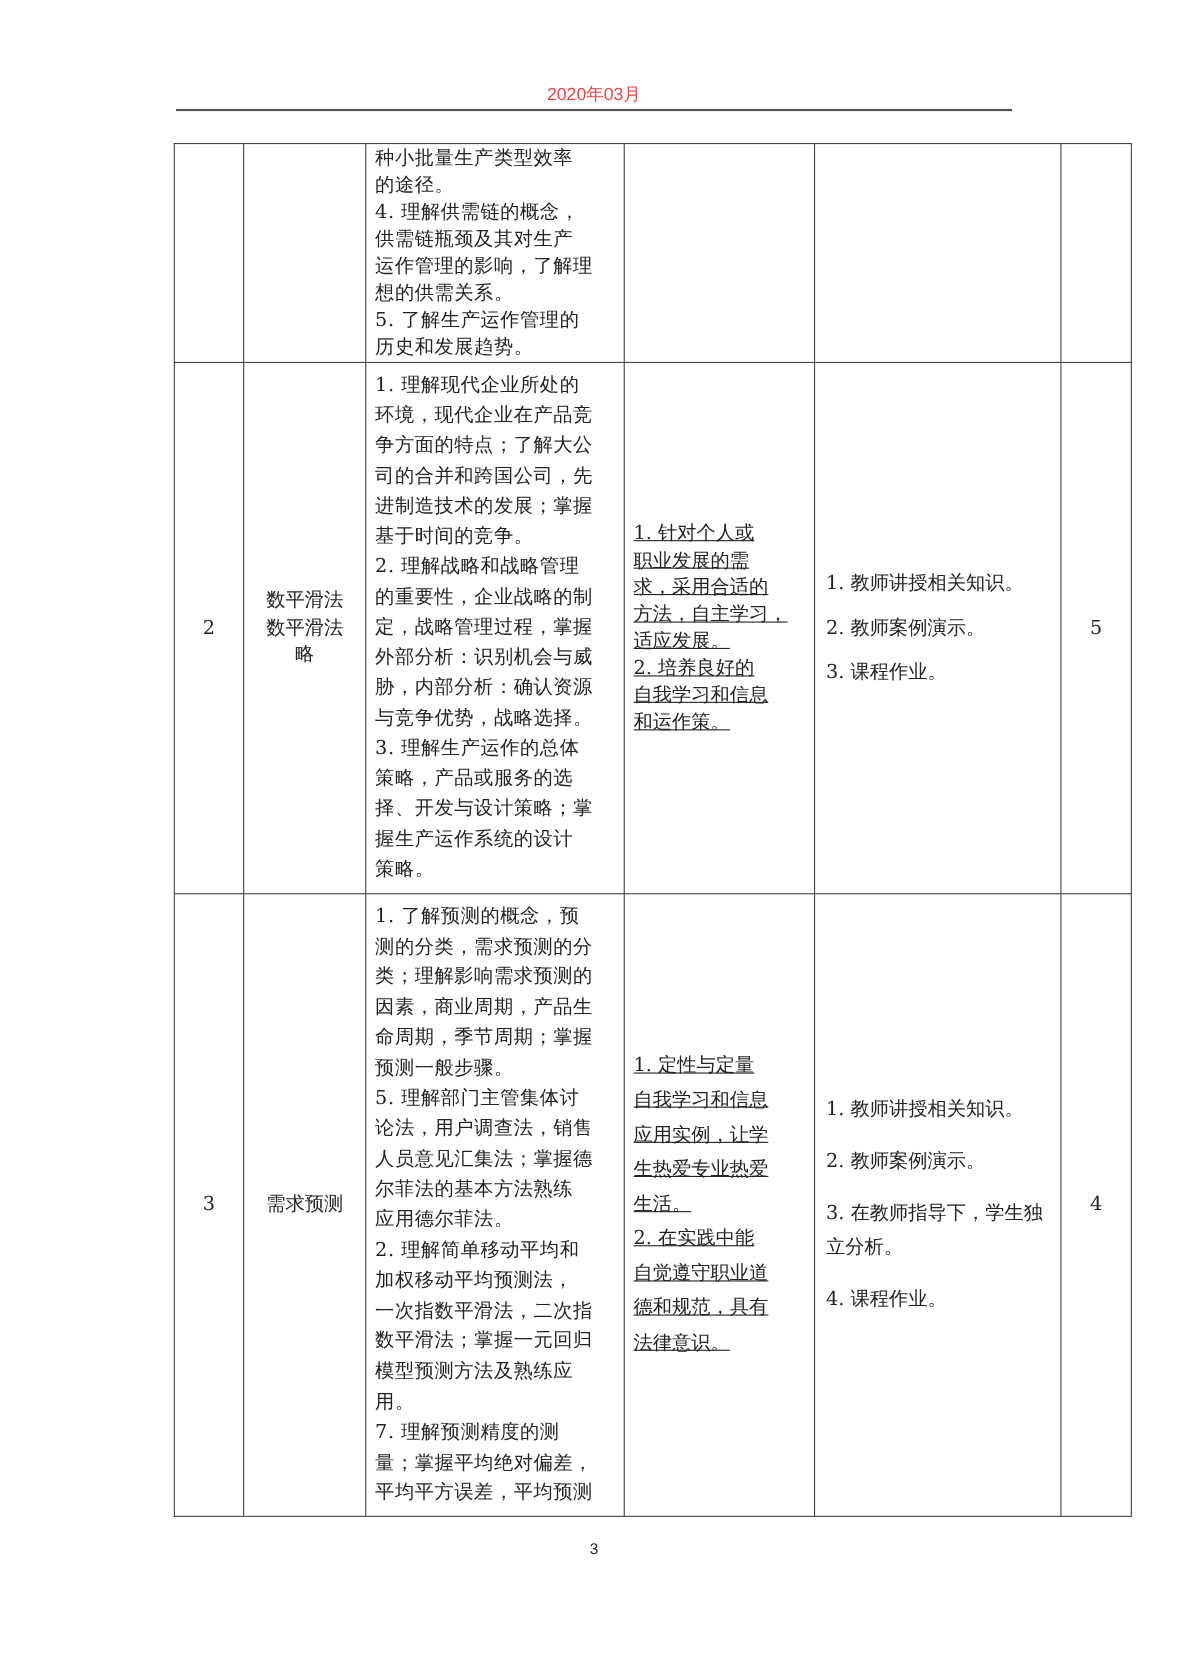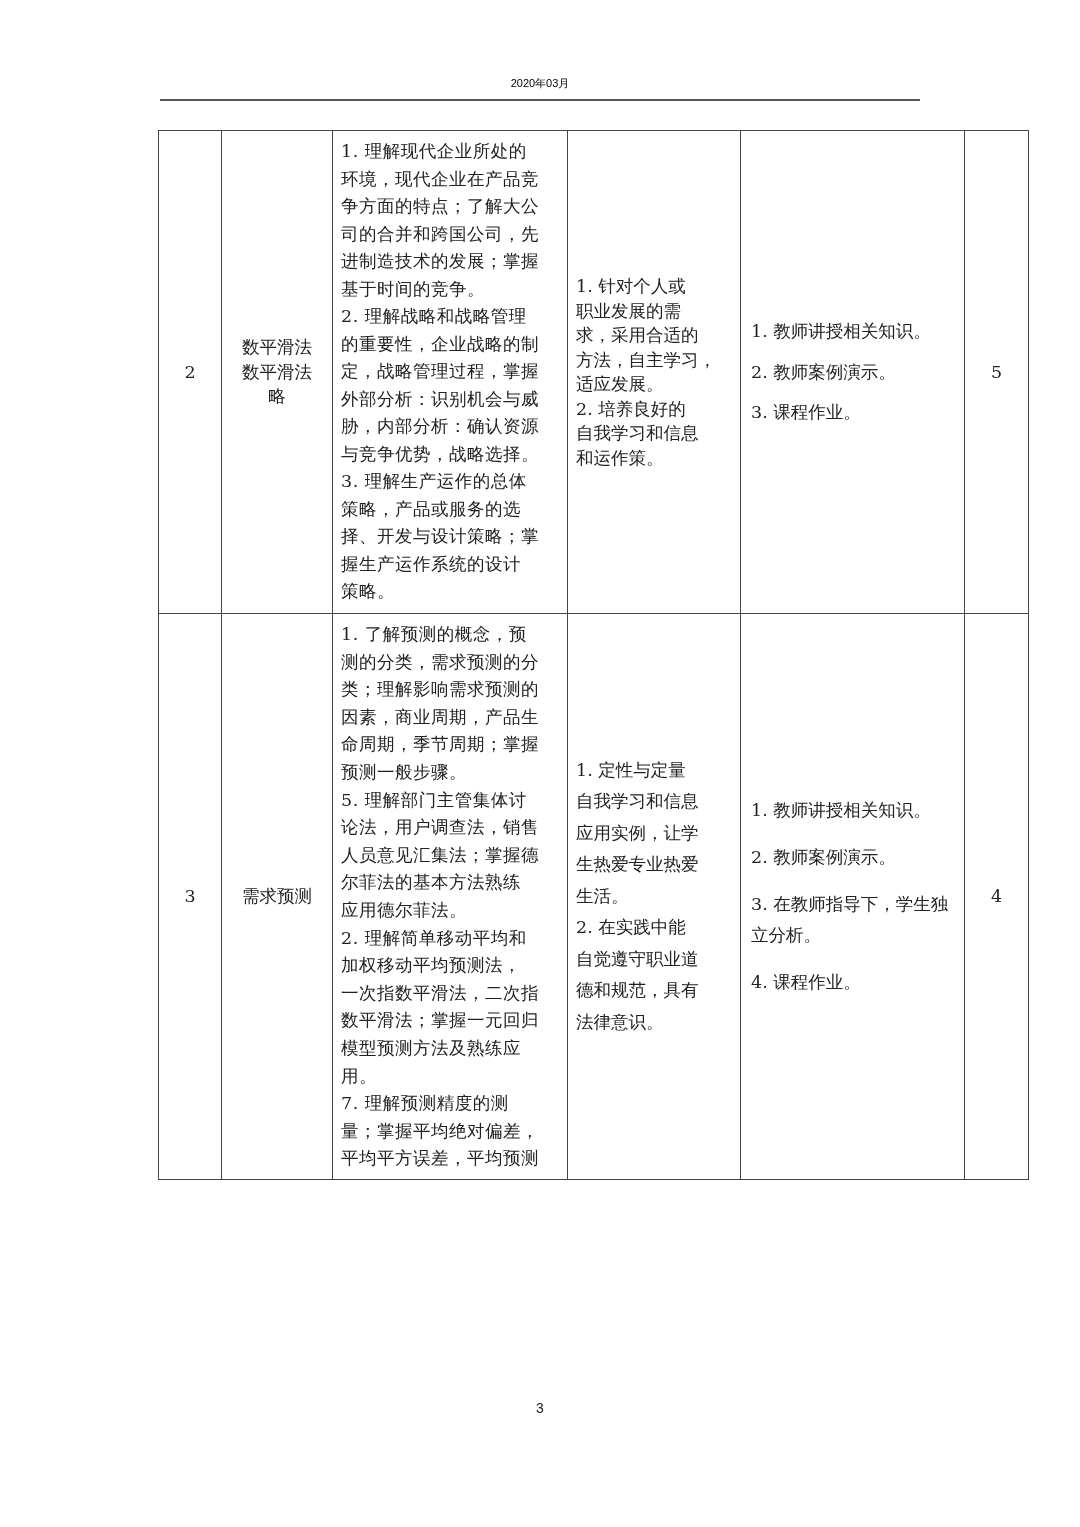--- a/index.html
+++ b/index.html
@@ -1,47 +1,64 @@
 <!DOCTYPE html>
 <html><head>
 <meta charset="utf-8">
 <style>
   html, body { margin: 0; padding: 0; background: #ffffff; }
   body { width: 1080px; height: 1527px; position: relative; overflow: hidden;
          font-family: "DejaVu Serif", "Liberation Serif", serif; color: #222; }
   .header { position: absolute; top: 76px; left: 0; width: 1080px; text-align: center;
-            font-family: "Liberation Sans", "DejaVu Sans", sans-serif; font-size: 11px; color: #000000; }
+            font-family: "Liberation Sans", "DejaVu Sans", sans-serif; font-size: 16px; color: #ef4444; }
   .header-rule { position: absolute; top: 99px; left: 160px; width: 760px; height: 0;
                  border-top: 2px solid #555; }
   table.syllabus { position: absolute; top: 130px; left: 158px; border-collapse: collapse;
                    table-layout: fixed; width: 822px; }
   table.syllabus td { border: 1.5px solid #444; vertical-align: middle; padding: 0;
                       font-size: 17.5px; line-height: 24.5px; }
   td.c-num { width: 62px; text-align: center; }
   td.c-topic { width: 110px; text-align: center; line-height: 32px; }
   td.c-goal { width: 220px; padding: 1px 6px 1px 8px !important; text-align: justify; vertical-align: top; }
   td.c-goal.mid { vertical-align: middle; }
-  td.c-moral { width: 158px; padding: 0 6px 0 8px !important; text-align: justify; }
+  td.c-moral { width: 158px; padding: 0 6px 0 8px !important; text-align: justify; text-decoration: underline; }
   td.c-method { width: 205px; padding: 0 8px 0 10px !important; }
   td.c-hours { width: 63px; text-align: center; }
   .line { display: block; }
   .goal-line { display: block; letter-spacing: 0.5px; }
   .method-item { display: block; margin: 16px 0; }
   .moral-line { display: block; }
   .pagenum { position: absolute; top: 1400px; left: 0; width: 1080px; text-align: center;
              font-family: "Liberation Sans", "DejaVu Sans", sans-serif; font-size: 14px; color: #222; }
 </style>
 </head>
 <body>
 
 <div class="header">2020年03月</div>
 <div class="header-rule"></div>
 
 <table class="syllabus">
   <tbody>
+      <tr style="height:198px;">
+    <td class="c-num"></td>
+    <td class="c-topic"></td>
+    <td class="c-goal">
+      <span class="goal-line">种小批量生产类型效率</span>
+      <span class="goal-line">的途径。</span>
+      <span class="goal-line">4. 理解供需链的概念，</span>
+      <span class="goal-line">供需链瓶颈及其对生产</span>
+      <span class="goal-line">运作管理的影响，了解理</span>
+      <span class="goal-line">想的供需关系。</span>
+      <span class="goal-line">5. 了解生产运作管理的</span>
+      <span class="goal-line">历史和发展趋势。</span>
+    </td>
+    <td class="c-moral"></td>
+    <td class="c-method"></td>
+    <td class="c-hours"></td>
+  </tr>
 
   <tr style="height:483px;">
     <td class="c-num">2</td>
     <td class="c-topic">
       <span class="line">数平滑法</span>
       <span class="line">数平滑法</span>
       <span class="line">略</span>
     </td>
     <td class="c-goal mid" style="line-height:27.5px;">
       <span class="goal-line">1. 理解现代企业所处的</span>

